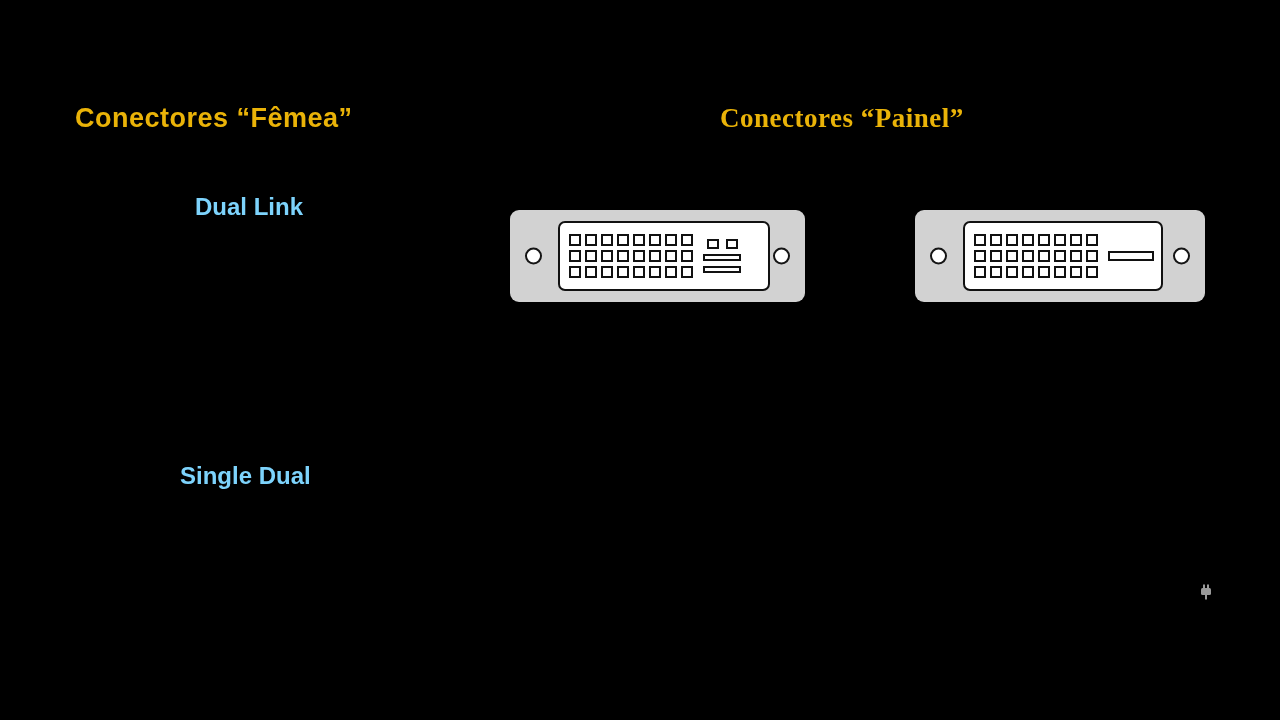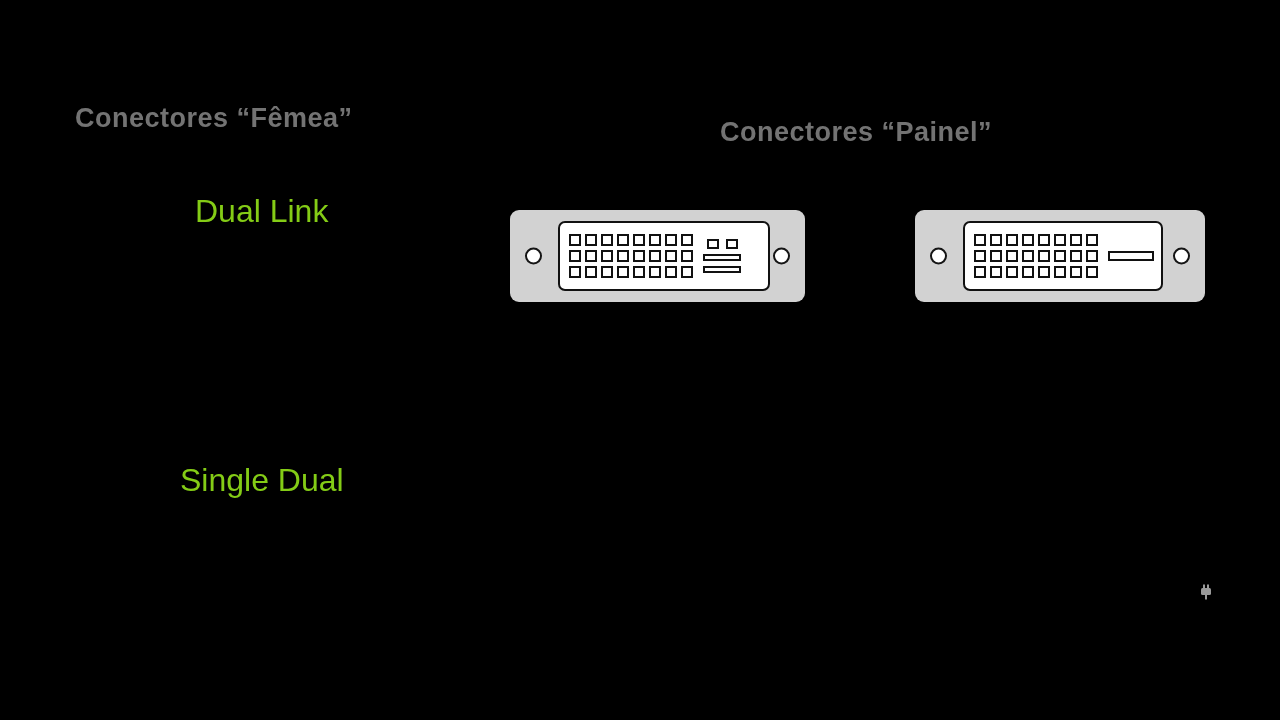--- a/index.html
+++ b/index.html
@@ -1,27 +1,27 @@
 <!DOCTYPE html>
 <html><head>
 <meta charset="utf-8">
 <style>
   html,body{margin:0;padding:0;background:#000;}
   .stage{
     position:relative;width:1280px;height:720px;background:#000;overflow:hidden;
     font-family:"Liberation Sans",sans-serif;
   }
   .header{
-    position:absolute;font-size:27px;font-weight:bold;color:#737373;
+    position:absolute;font-size:27px;font-weight:bold;color:#eab308;
     letter-spacing:0.5px;white-space:nowrap;
   }
   .header.female{left:75px;top:103px;}
-  .header.panel{left:720px;top:117px;}
+  .header.panel{left:720px;top:103px;font-family:Liberation Serif, serif;}
   .link-label{
-    position:absolute;font-size:32px;font-weight:normal;color:#84cc16;white-space:nowrap;
+    position:absolute;font-size:24px;font-weight:bold;color:#7dd3fc;white-space:nowrap;
   }
   .link-label.dual{left:195px;top:193px;}
   .link-label.single{left:180px;top:462px;}
 
   .connector{
     position:absolute;height:92px;background:#d2d2d2;border-radius:9px;
   }
   .connector.c1{left:510px;top:210px;width:295px;}
   .connector.c2{left:915px;top:210px;width:290px;}
   .screw{

